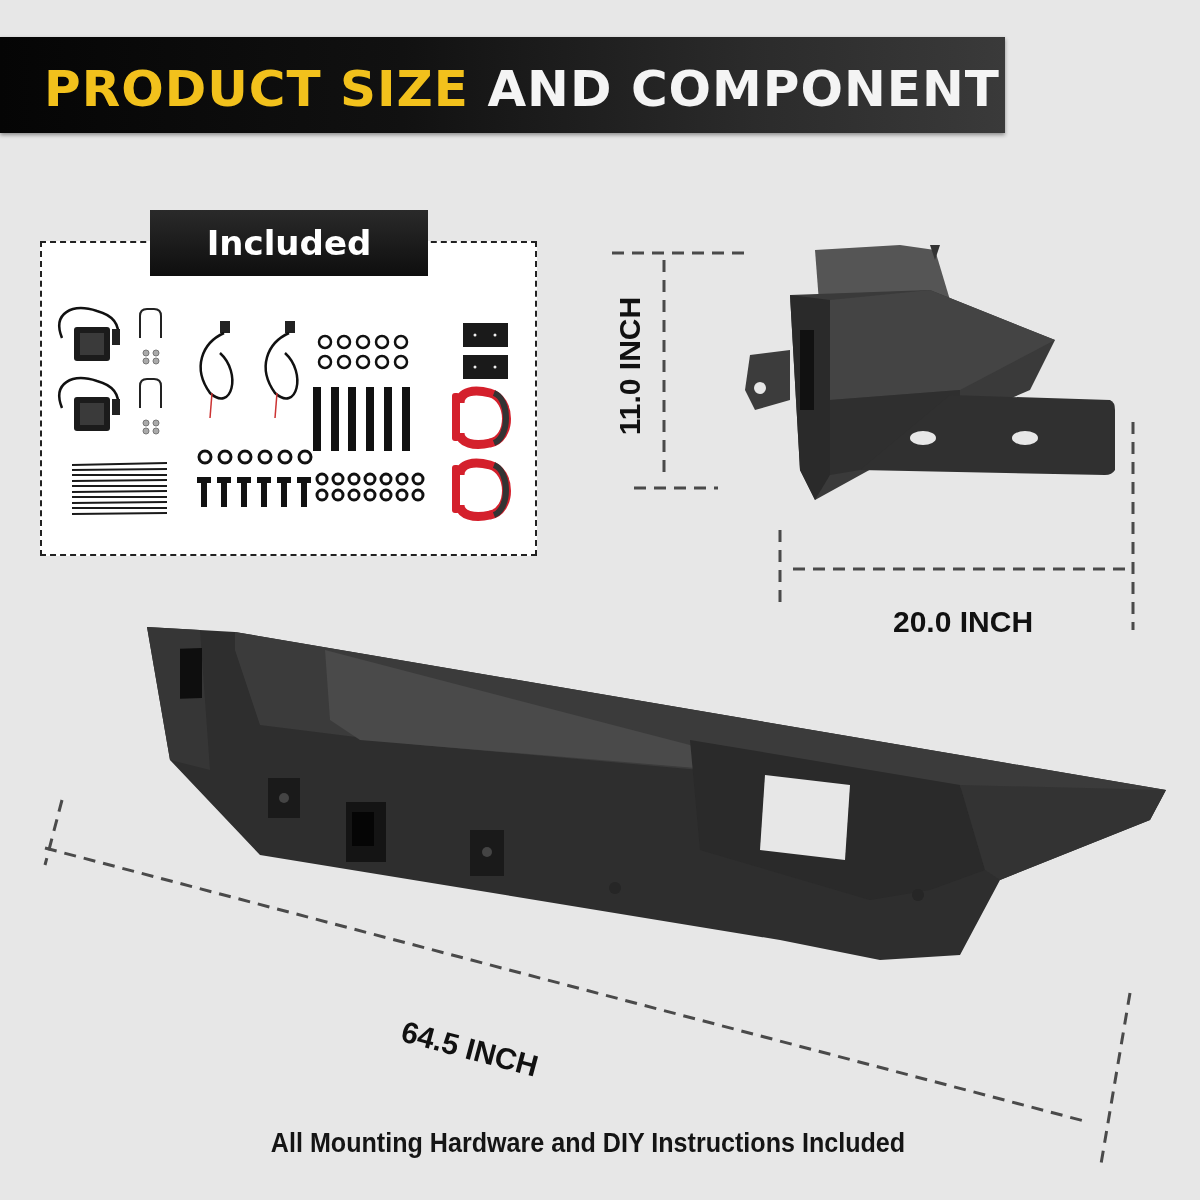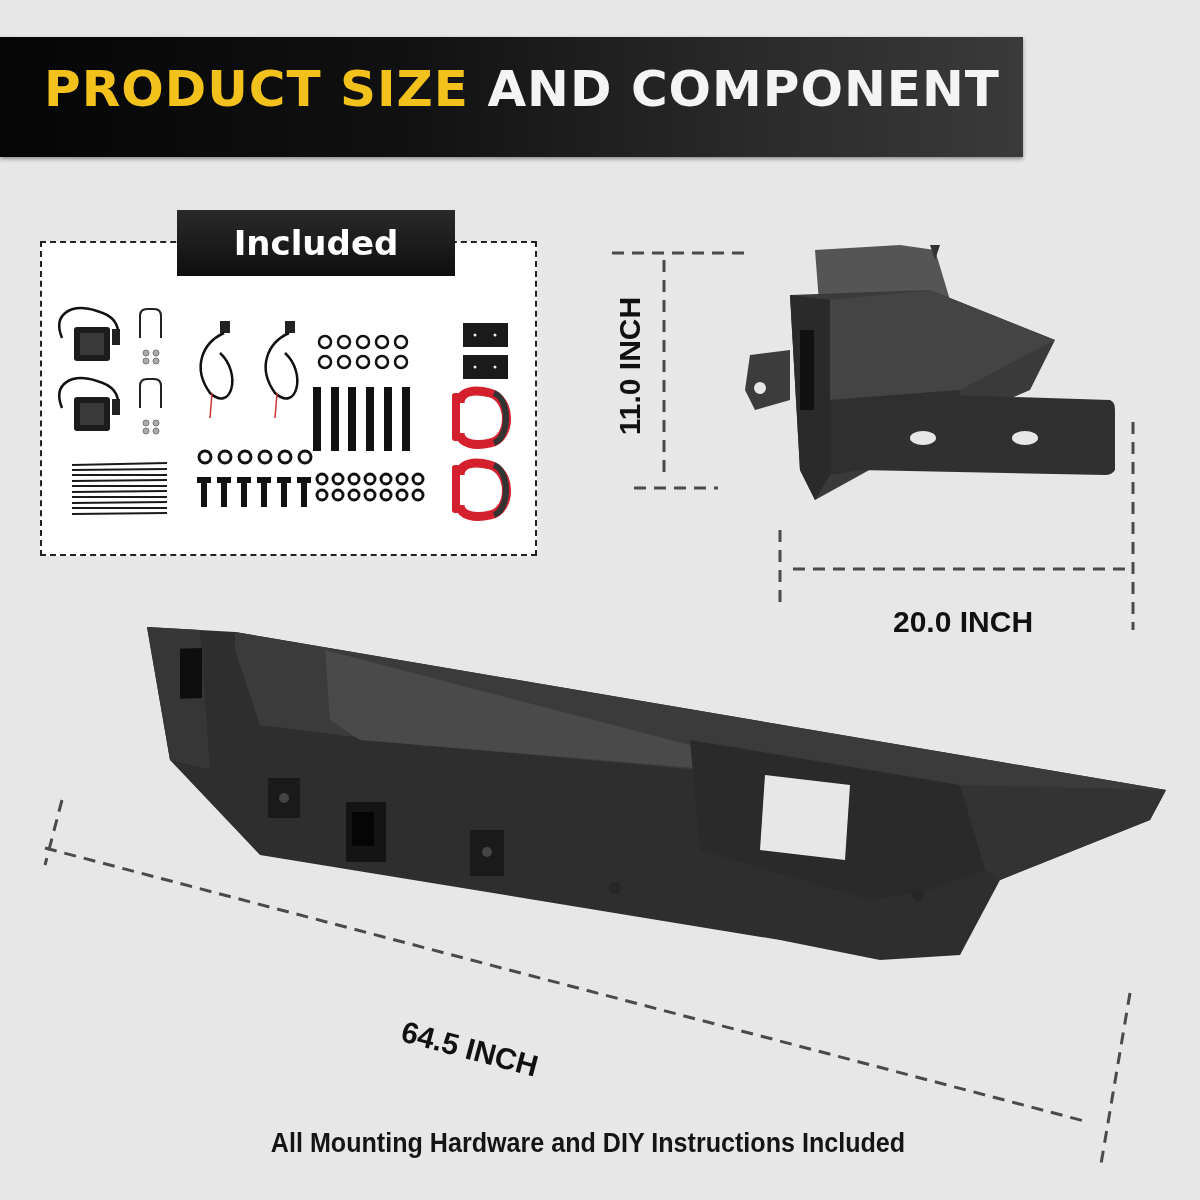--- a/index.html
+++ b/index.html
@@ -1,25 +1,25 @@
 <!DOCTYPE html>
 <html><head>
 <meta charset="utf-8">
 <style>
   html,body{margin:0;padding:0;}
   body{width:1200px;height:1200px;background:#e7e7e7;position:relative;overflow:hidden;font-family:"Liberation Sans",sans-serif;}
   .abs{position:absolute;}
   
-  .banner{left:0;top:37px;width:1005px;height:120px;background:linear-gradient(90deg,#050505 0%,#111 40%,#2b2b2b 75%,#3a3a3a 100%);box-shadow:0 2px 4px rgba(0,0,0,.4);padding-left:18px;}
+  .banner{left:0;top:37px;width:1005px;height:96px;background:linear-gradient(90deg,#050505 0%,#111 40%,#2b2b2b 75%,#3a3a3a 100%);box-shadow:0 2px 4px rgba(0,0,0,.4);}
   .banner-text{position:absolute;left:44px;top:24px;font-family:"DejaVu Sans",sans-serif;font-weight:bold;font-size:50px;letter-spacing:1px;line-height:56px;white-space:nowrap;transform:scaleX(1.0);}
   .banner-text .y{color:#f2c11c;}
   .banner-text .w{color:#f4f4f4;}
   
   .inc-box{left:40px;top:241px;width:497px;height:315px;background:#fff;border:2px dashed #222;box-sizing:border-box;}
-  .inc-tab{left:150px;top:210px;width:278px;height:66px;background:linear-gradient(180deg,#2a2a2a,#0e0e0e);margin-left:27px;}
+  .inc-tab{left:150px;top:210px;width:278px;height:66px;background:linear-gradient(180deg,#2a2a2a,#0e0e0e);}
   .inc-tab span{display:block;text-align:center;color:#fff;font-family:"DejaVu Sans",sans-serif;font-weight:bold;font-size:34px;line-height:66px;}
   
   .dim{font-family:"Liberation Sans",sans-serif;font-weight:bold;color:#111;white-space:nowrap;}
   .footer{left:0;width:1176px;top:1128px;text-align:center;font-size:27px;font-weight:bold;color:#151515;font-family:"Liberation Sans",sans-serif;transform:scaleX(.93);transform-origin:center;}
   svg{position:absolute;left:0;top:0;}
 </style>
 </head>
 <body>
 
 <div class="abs banner">

